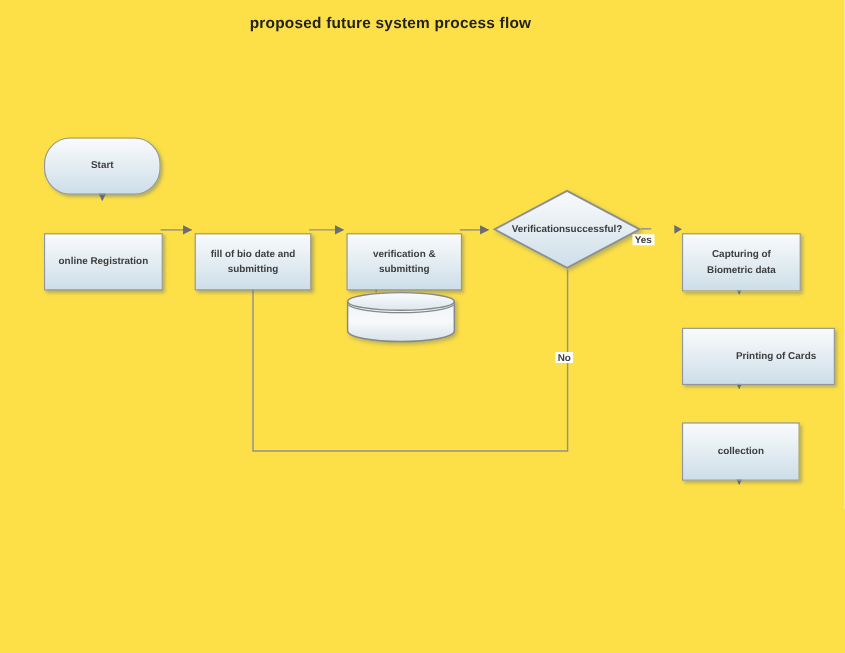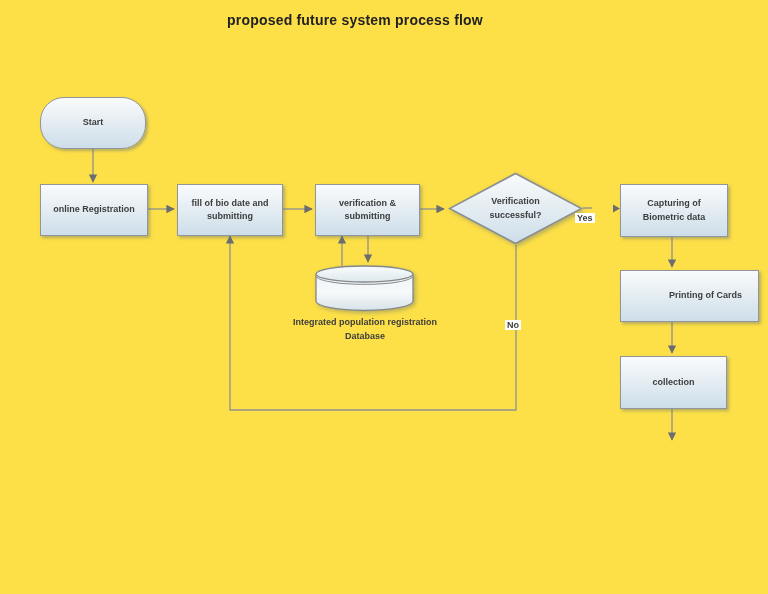--- a/index.html
+++ b/index.html
@@ -10,30 +10,30 @@
   .title{
     position:absolute;left:130px;top:12px;width:450px;text-align:center;
     font-size:14px;font-weight:bold;color:#222;letter-spacing:.2px;
   }
   .edge-layer{position:absolute;left:0;top:0;width:768px;height:594px;z-index:1;}
   .node{
     position:absolute;z-index:2;display:flex;flex-direction:column;
     align-items:center;justify-content:center;text-align:center;
     background:linear-gradient(180deg,#f9fbfc 0%,#e6eef3 45%,#cddee9 100%);
     border:1px solid #90969b;box-shadow:2px 2px 3px rgba(100,110,120,.45);
-    font-size:9px;font-weight:bold;color:#3d3d3d;line-height:1.5;
+    font-size:9px;font-weight:bold;color:#3d3d3d;line-height:1.5;margin-top:28px;
   }
   .node .nl{display:block;}
   .terminator{border-radius:24px;}
   .shape-wrap{
     position:absolute;z-index:2;background:none;border:none;box-shadow:none;
   }
   .shape-wrap svg{display:block;filter:drop-shadow(2px 2px 2px rgba(100,110,120,.45));}
   .shape-label{
-    position:absolute;inset:0;display:flex;flex-direction:column;align-items:center;
+    position:absolute;inset:0;display:flex;flex-direction:row;align-items:center;
     justify-content:center;text-align:center;font-size:9px;font-weight:bold;
     color:#3d3d3d;line-height:1.5;
   }
   .edge-label{
     position:absolute;z-index:3;background:#ffffff;padding:0 2px;
     font-size:9px;font-weight:bold;color:#3d3d3d;
   }
   .db-label{
     position:absolute;left:265px;top:316px;width:200px;z-index:3;text-align:center;
     font-size:9px;font-weight:bold;color:#3d3d3d;line-height:1.55;
@@ -130,21 +130,17 @@
           <stop offset="0" stop-color="#fafcfd"></stop>
           <stop offset="1" stop-color="#dde8ee"></stop>
         </linearGradient>
       </defs>
       <path d="M1,9 L1,36 A48.5,9.5 0 0 0 98,36 L98,9" fill="url(#gcyl)" stroke="#84888b" stroke-width="1.3"></path>
       <ellipse cx="49.5" cy="9" rx="48.5" ry="8" fill="url(#gcyltop)" stroke="#84888b" stroke-width="1.3"></ellipse>
       <path d="M1.5,12 A48.5,8.5 0 0 0 97.5,12" fill="none" stroke="#84888b" stroke-width="1.1"></path>
     </svg>
   </div>
 
-  <div class="db-label">
-    <span class="nl">Integrated population registration</span>
-    <span class="nl">Database</span>
-  </div>
 
   <div class="edge-label" style="left:575px;top:202px;margin-top:11px;">Yes</div>
   <div class="edge-label" style="left:505px;top:320px;">No</div>
 
 </div>
 
 </body></html>

